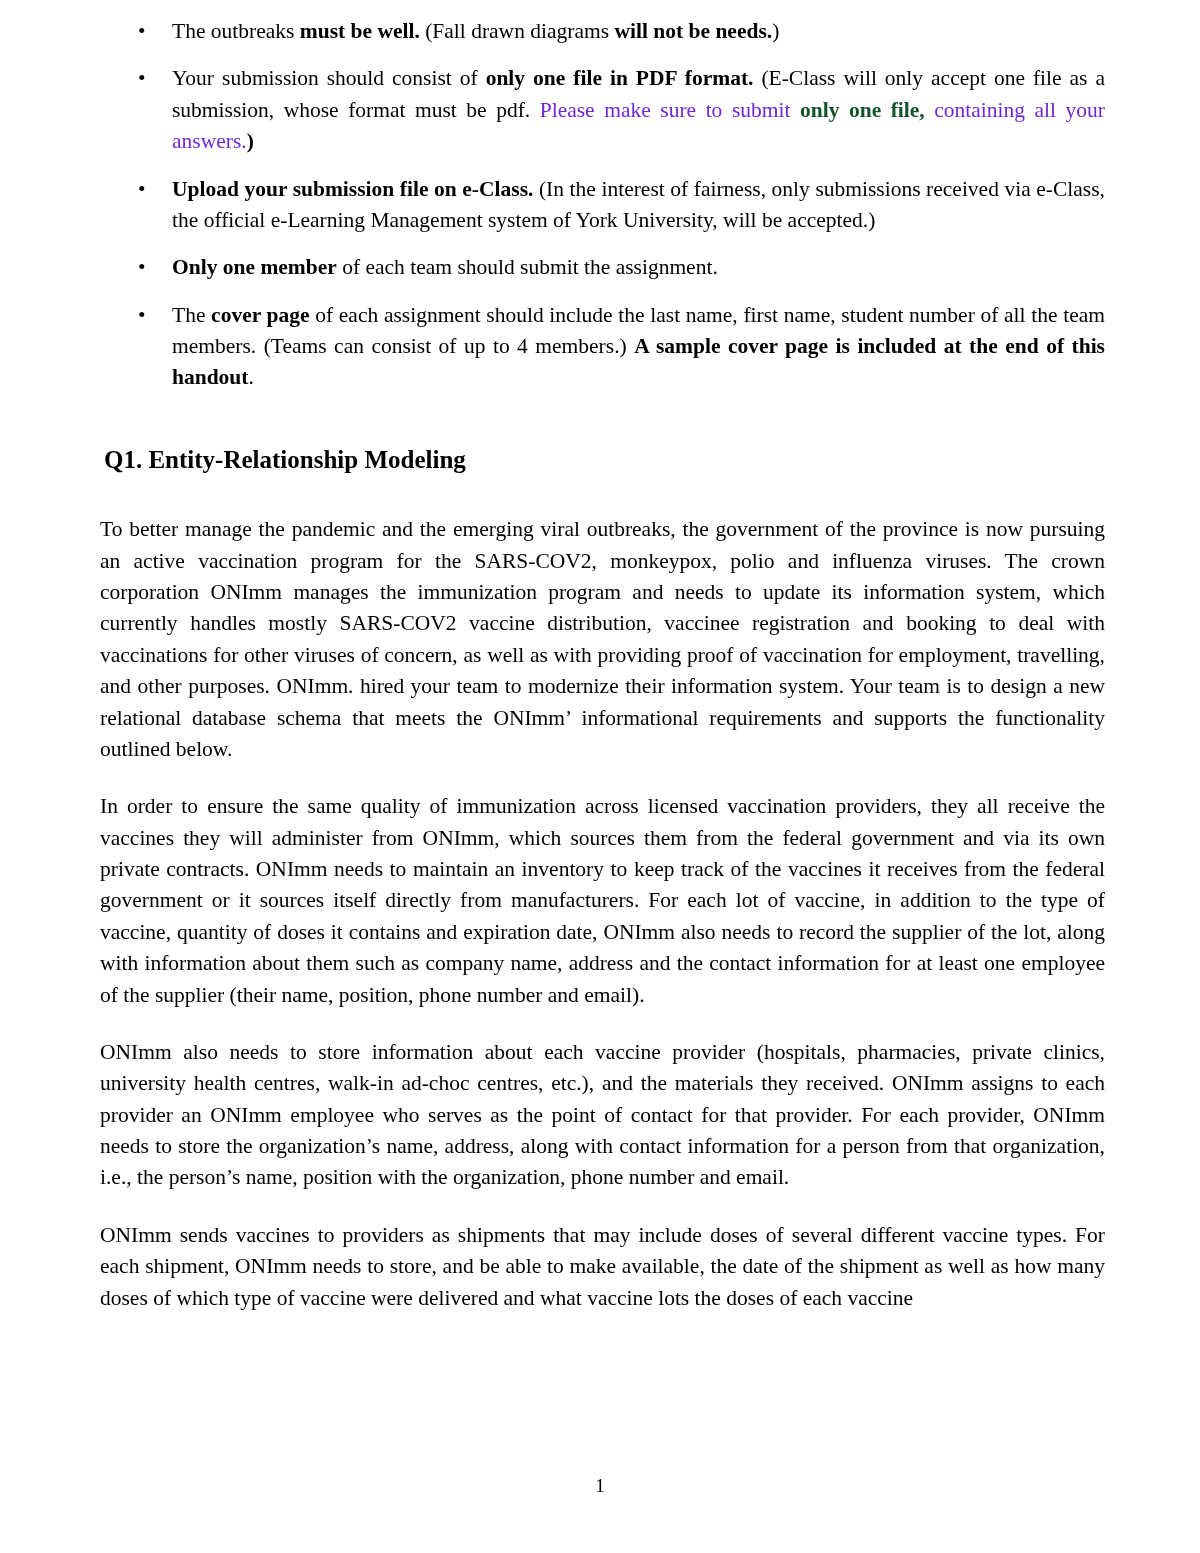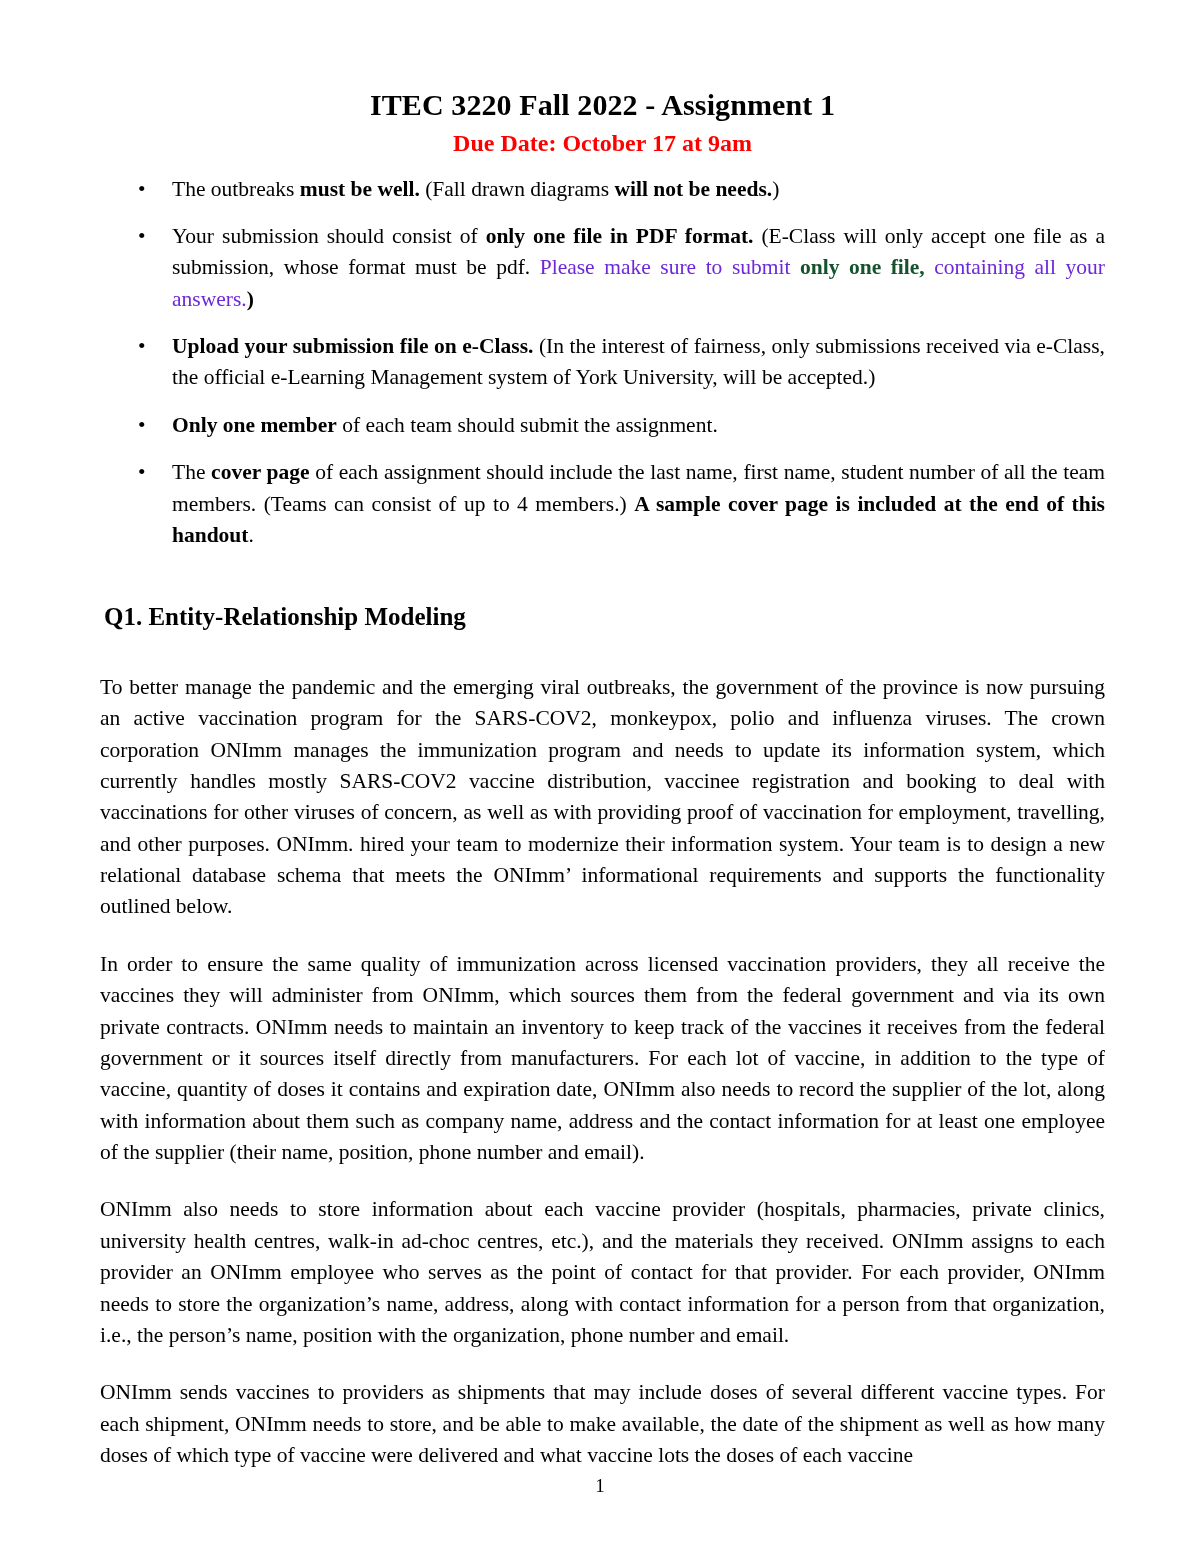--- a/index.html
+++ b/index.html
@@ -119,24 +119,20 @@
     line-height: 1;
     color: #000000;
   }
 </style>
 </head>
 <body>
 
 <div class="page">
   <div class="content">
 
-    <div class="title-block">
-      <h1 class="doc-title">ITEC 3220 Fall 2022 - Assignment 1</h1>
-      <div class="doc-subtitle">Due Date: October 17 at 9am</div>
-    </div>
 
 
     <ul class="bullets" id="submission-list">
         <li><span class="bullet-dot">•</span><span><span>The outbreaks </span><span class="b">must be well.</span><span> (Fall drawn diagrams </span><span class="b">will not be needs.</span><span>)</span></span></li>
         <li><span class="bullet-dot">•</span><span><span>Your submission should consist of </span><span class="b">only one file in PDF format.</span><span> (E-Class will only accept one file as a submission, whose format must be pdf. </span><span class="red">Please make sure to submit </span><span class="red-bold">only one file,</span><span class="red"> containing all your answers.</span><span class="b">)</span></span></li>
         <li><span class="bullet-dot">•</span><span><span class="b">Upload your submission file on e-Class.</span><span> (In the interest of fairness, only submissions received via e-Class, the official e-Learning Management system of York University, will be accepted.)</span></span></li>
         <li><span class="bullet-dot">•</span><span><span class="b">Only one member</span><span> of each team should submit the assignment.</span></span></li>
         <li><span class="bullet-dot">•</span><span><span>The </span><span class="b">cover page</span><span> of each assignment should include the last name, first name, student number of all the team members. (Teams can consist of up to 4 members.) </span><span class="b">A sample cover page is included at the end of this handout</span><span>.</span></span></li>
       </ul>
 

